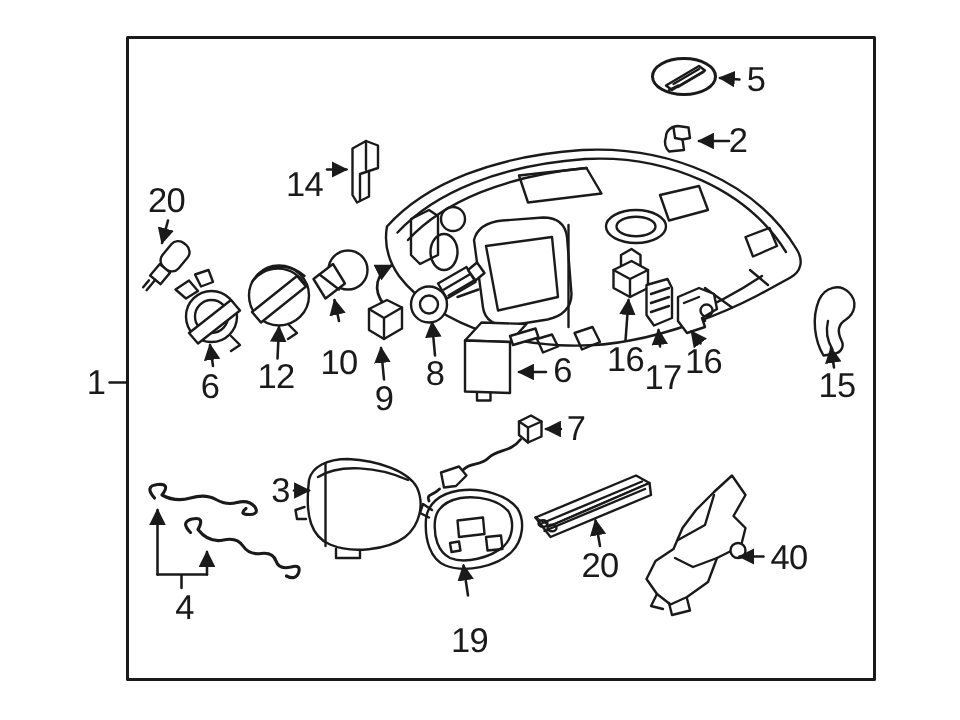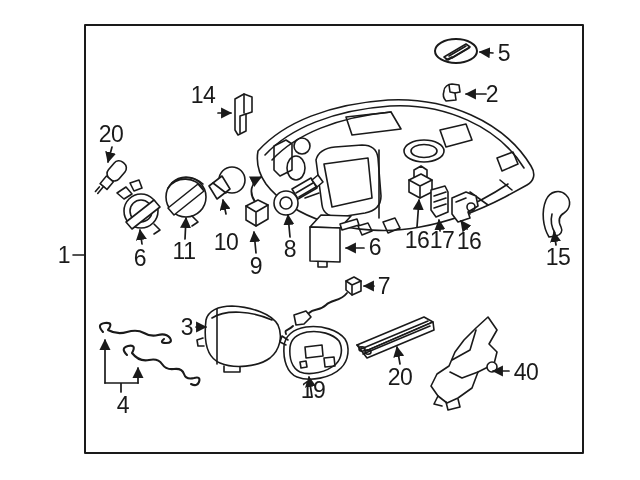--- a/index.html
+++ b/index.html
@@ -226,25 +226,25 @@
   <div class="callout" style="left:64px;top:255px">1</div>
   <div class="callout" style="left:492px;top:94px">2</div>
   <div class="callout" style="left:187px;top:327px">3</div>
   <div class="callout" style="left:123px;top:405px">4</div>
   <div class="callout" style="left:504px;top:53px">5</div>
   <div class="callout" style="left:375px;top:247px">6</div>
   <div class="callout" style="left:384px;top:286px">7</div>
   <div class="callout" style="left:290px;top:249px">8</div>
   <div class="callout" style="left:256px;top:266px">9</div>
   <div class="callout" style="left:226px;top:242px">10</div>
-  <div class="callout" style="left:184px;top:251px">11</div>
+  <div class="callout" style="left:184px;top:251px">12</div>
   <div class="callout" style="left:111px;top:134px">20</div>
   <div class="callout" style="left:140px;top:258px">6</div>
-  <div class="callout" style="left:203px;top:95px">14</div>
+  <div class="callout" style="left:203px;top:123px">14</div>
   <div class="callout" style="left:558px;top:257px">15</div>
   <div class="callout" style="left:417px;top:240px">16</div>
-  <div class="callout" style="left:442px;top:240px">17</div>
+  <div class="callout" style="left:442px;top:252px">17</div>
   <div class="callout" style="left:469px;top:241px">16</div>
   <div class="callout" style="left:400px;top:377px">20</div>
-  <div class="callout" style="left:313px;top:390px">19</div>
+  <div class="callout" style="left:313px;top:427px">19</div>
   <div class="callout" style="left:526px;top:372px">40</div>
 
 </div>
 
 </body></html>

